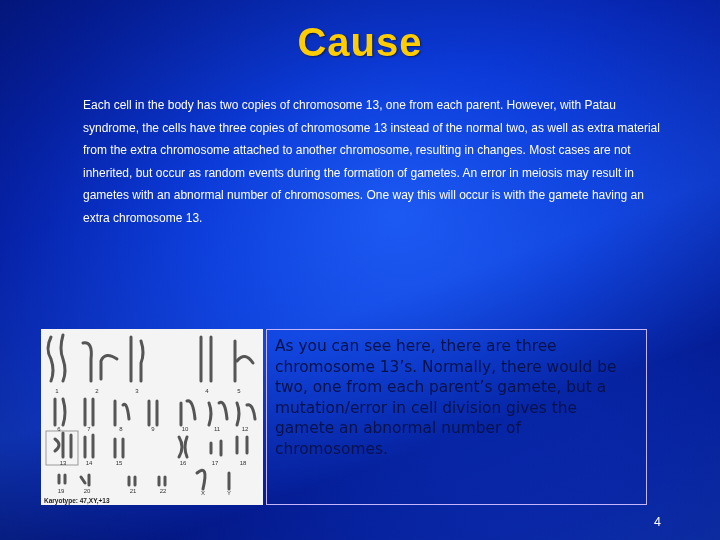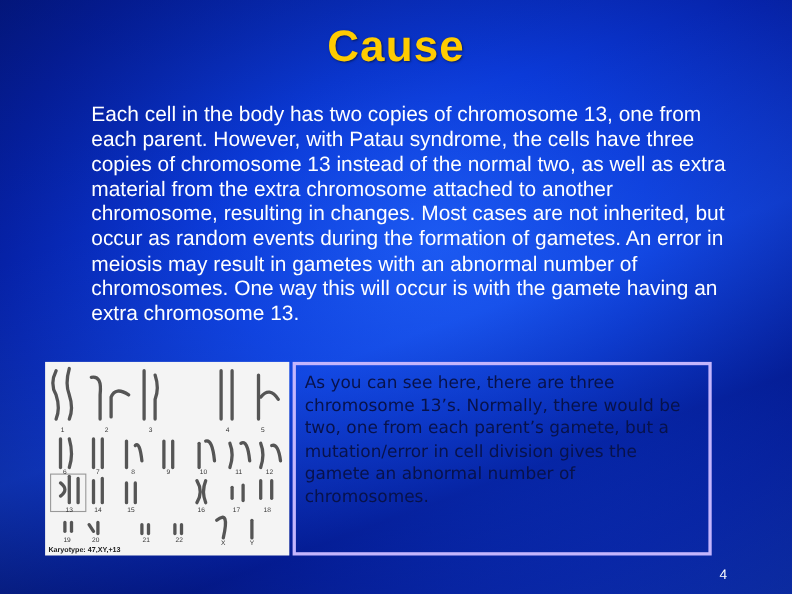--- a/index.html
+++ b/index.html
@@ -4,25 +4,25 @@
 <style>
   html, body { margin:0; padding:0; }
   body { width:720px; height:540px; overflow:hidden; position:relative;
     background: radial-gradient(ellipse at 55% 40%, #1a56f0 0%, #0b3ad8 35%, #0622a8 70%, #04177a 100%);
     font-family:"Liberation Sans", sans-serif; }
   .sheen { position:absolute; inset:0;
     background: linear-gradient(160deg, rgba(0,10,80,0.35) 0%, rgba(0,0,0,0) 30%, rgba(40,110,255,0.25) 55%, rgba(0,10,90,0.3) 75%, rgba(40,110,255,0.2) 100%); }
   .title { position:absolute; left:0; width:720px; top:20px; text-align:center;
     color:#ffcc00; font-weight:bold; font-size:40px; letter-spacing:1px; text-shadow:1px 1px 2px rgba(0,0,0,0.5); }
   .body-text { position:absolute; left:83px; top:94px; width:590px; color:#fff;
-    font-size:19px; line-height:22.6px; }
+    font-size:12px; line-height:22.6px; }
   .karyo { position:absolute; left:41px; top:329px; width:222px; height:176px; background:#f4f4f4; }
   .karyo svg { width:100%; height:100%; display:block; }
   .callout { position:absolute; left:266px; top:329px; width:381px; height:176px;
-    border:3px solid #c4b5fd; box-sizing:border-box; padding:6px 8px; }
+    border:1px solid #c4b5fd; box-sizing:border-box; padding:6px 8px; }
   .callout-text { color:#08124a; font-family:"DejaVu Sans", sans-serif; font-size:15.4px; line-height:20.6px; }
   .footer { position:absolute; top:515px; left:276px; color:#fff; font-size:12.5px;margin-top:32px; }
   .page-num { position:absolute; top:515px; left:654px; color:#fff; font-size:12.5px; }
 </style>
 </head>
 <body>
 
 <div class="sheen"></div>
 
 <div class="title">Cause</div>

